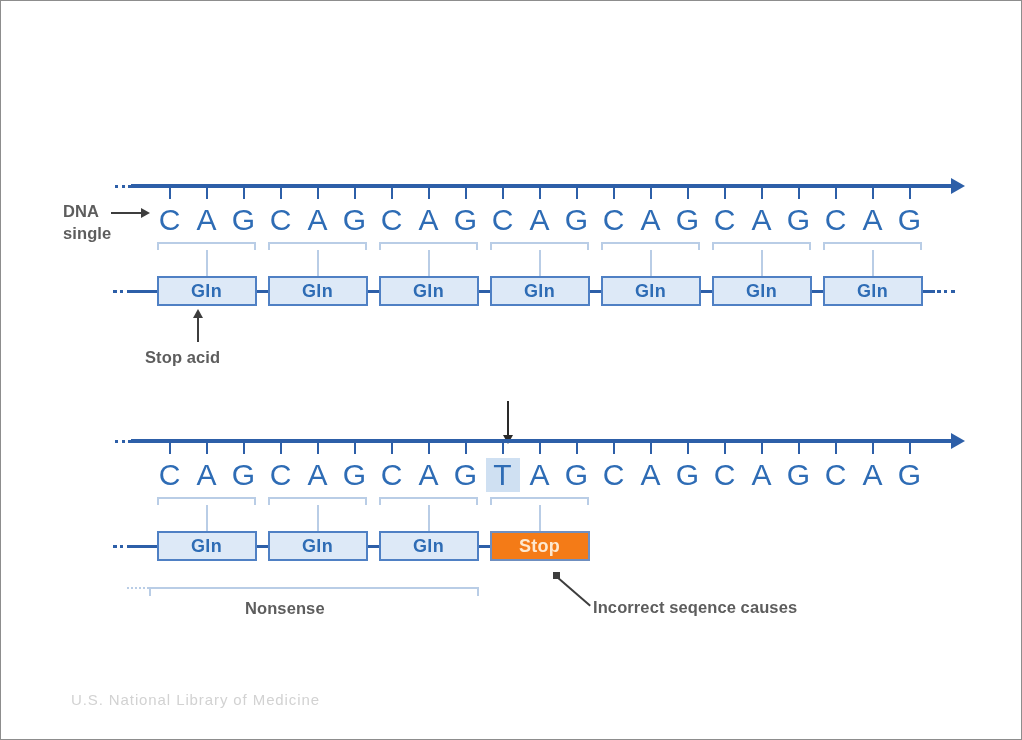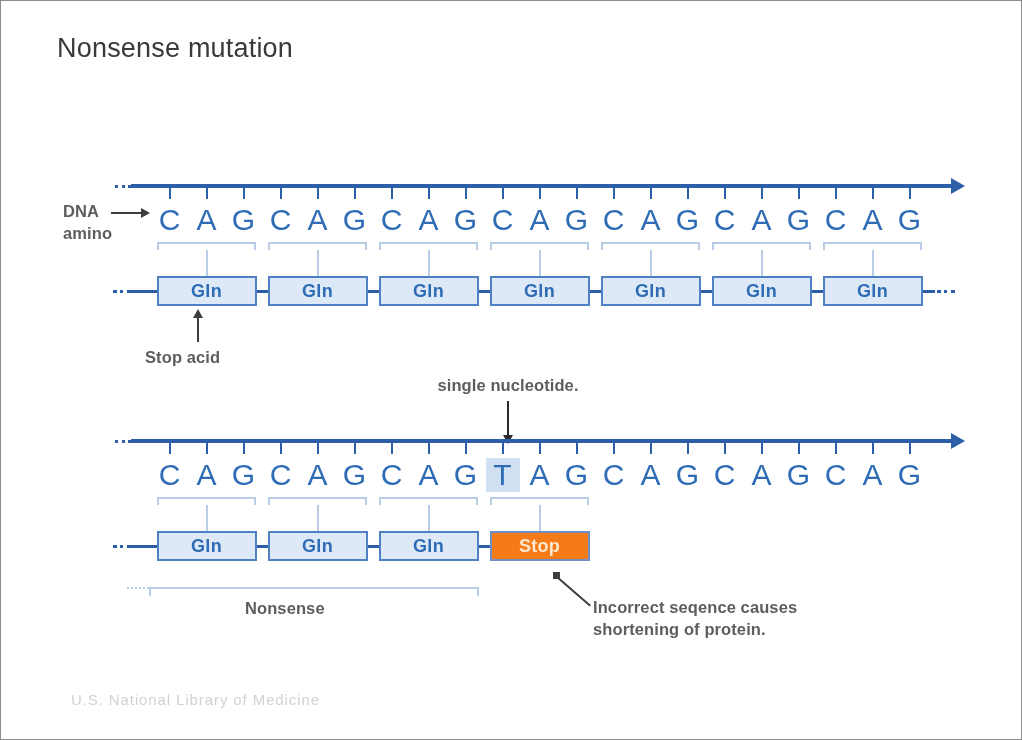--- a/index.html
+++ b/index.html
@@ -102,25 +102,24 @@
     left:62px;top:682px;
     color:#d2d2d2;font-size:15px;letter-spacing:.9px;white-space:nowrap;
   }
 </style>
 </head>
 <body>
 
 <div id="frame">
   <div id="canvas">
 
-    <div class="abs" id="title">Nonsense mutation</div>
 
 
     <div class="abs lbl" style="left:54px;top:192px;">DNA</div>
-    <div class="abs lbl" style="left:54px;top:214px;">amino</div>
+    <div class="abs lbl" style="left:54px;top:214px;">single</div>
     <div class="abs arrow-line" style="left:102px;top:203px;width:30px;height:2px;"></div>
     <div class="abs arrowhead ah-right" style="left:132px;top:199px;"></div>
 
     <div class="strand" id="strand-normal" style="left:120px;top:175px;">
         <div class="lead" style="left: -14px; width: 16px;"></div>
         <div class="backbone" style="left: 2px; width: 821px;"></div>
         <div class="tick" style="left: 39.5px;"></div>
         <div class="base" style="left: 23.5px;">C</div>
         <div class="tick" style="left: 76.5px;"></div>
         <div class="base" style="left: 60.5px;">A</div>
@@ -192,21 +191,20 @@
         <div class="dots" style="left: -16px; top: 106px; width: 18px;"></div>
         <div class="connector" style="left: 2px; top: 106px; width: 25.5px;"></div>
         <div class="connector" style="left: 793.5px; top: 106px; width: 12px;"></div>
         <div class="dots" style="left: 807.5px; top: 106px; width: 18px;"></div>
       </div>
 
     <div class="abs arrow-line" style="left:188px;top:307px;width:2px;height:26px;"></div>
     <div class="abs arrowhead ah-up" style="left:184px;top:300px;"></div>
     <div class="abs lbl" style="left:136px;top:338px;">Stop acid</div>
 
-    <div class="abs lbl center" style="left:394px;top:366px;width:210px;">single nucleotide.</div>
     <div class="abs arrow-line" style="left:498px;top:392px;width:2px;height:36px;background:#2a2a2a;"></div>
     <div class="abs arrowhead ah-down" style="left:494px;top:426px;"></div>
 
     <div class="strand" id="strand-mutated" style="left:120px;top:430px;">
         <div class="lead" style="left: -14px; width: 16px;"></div>
         <div class="backbone" style="left: 2px; width: 821px;"></div>
         <div class="tick" style="left: 39.5px;"></div>
         <div class="base" style="left: 23.5px;">C</div>
         <div class="tick" style="left: 76.5px;"></div>
         <div class="base" style="left: 60.5px;">A</div>
@@ -267,18 +265,17 @@
         <div class="connector" style="left: 2px; top: 106px; width: 25.5px;"></div>
       </div>
 
     <div class="abs protein-lead" style="left:118px;top:578px;width:22px;"></div>
     <div class="abs protein-bracket" style="left:140px;top:578px;width:330px;"></div>
     <div class="abs lbl" style="left:236px;top:589px;">Nonsense</div>
 
     <div class="abs arrow-line" style="left:548px;top:567px;width:44px;height:2px;transform:rotate(41deg);transform-origin:left center;"></div>
     <div class="abs" style="left:544px;top:563px;width:7px;height:7px;background:#3d3d3d;"></div>
     <div class="abs lbl" style="left:584px;top:588px;">Incorrect seqence causes</div>
-    <div class="abs lbl" style="left:584px;top:610px;">shortening of protein.</div>
 
     <div class="abs" id="footer">U.S. National Library of Medicine</div>
 
   </div>
 </div>
 
 </body></html>

